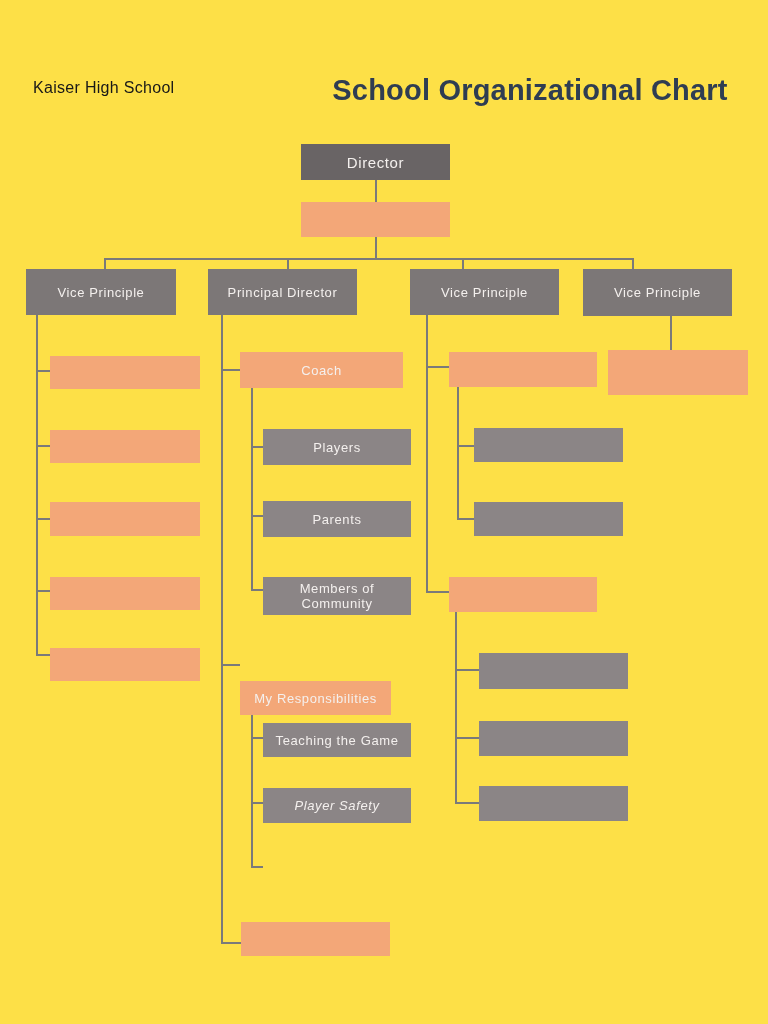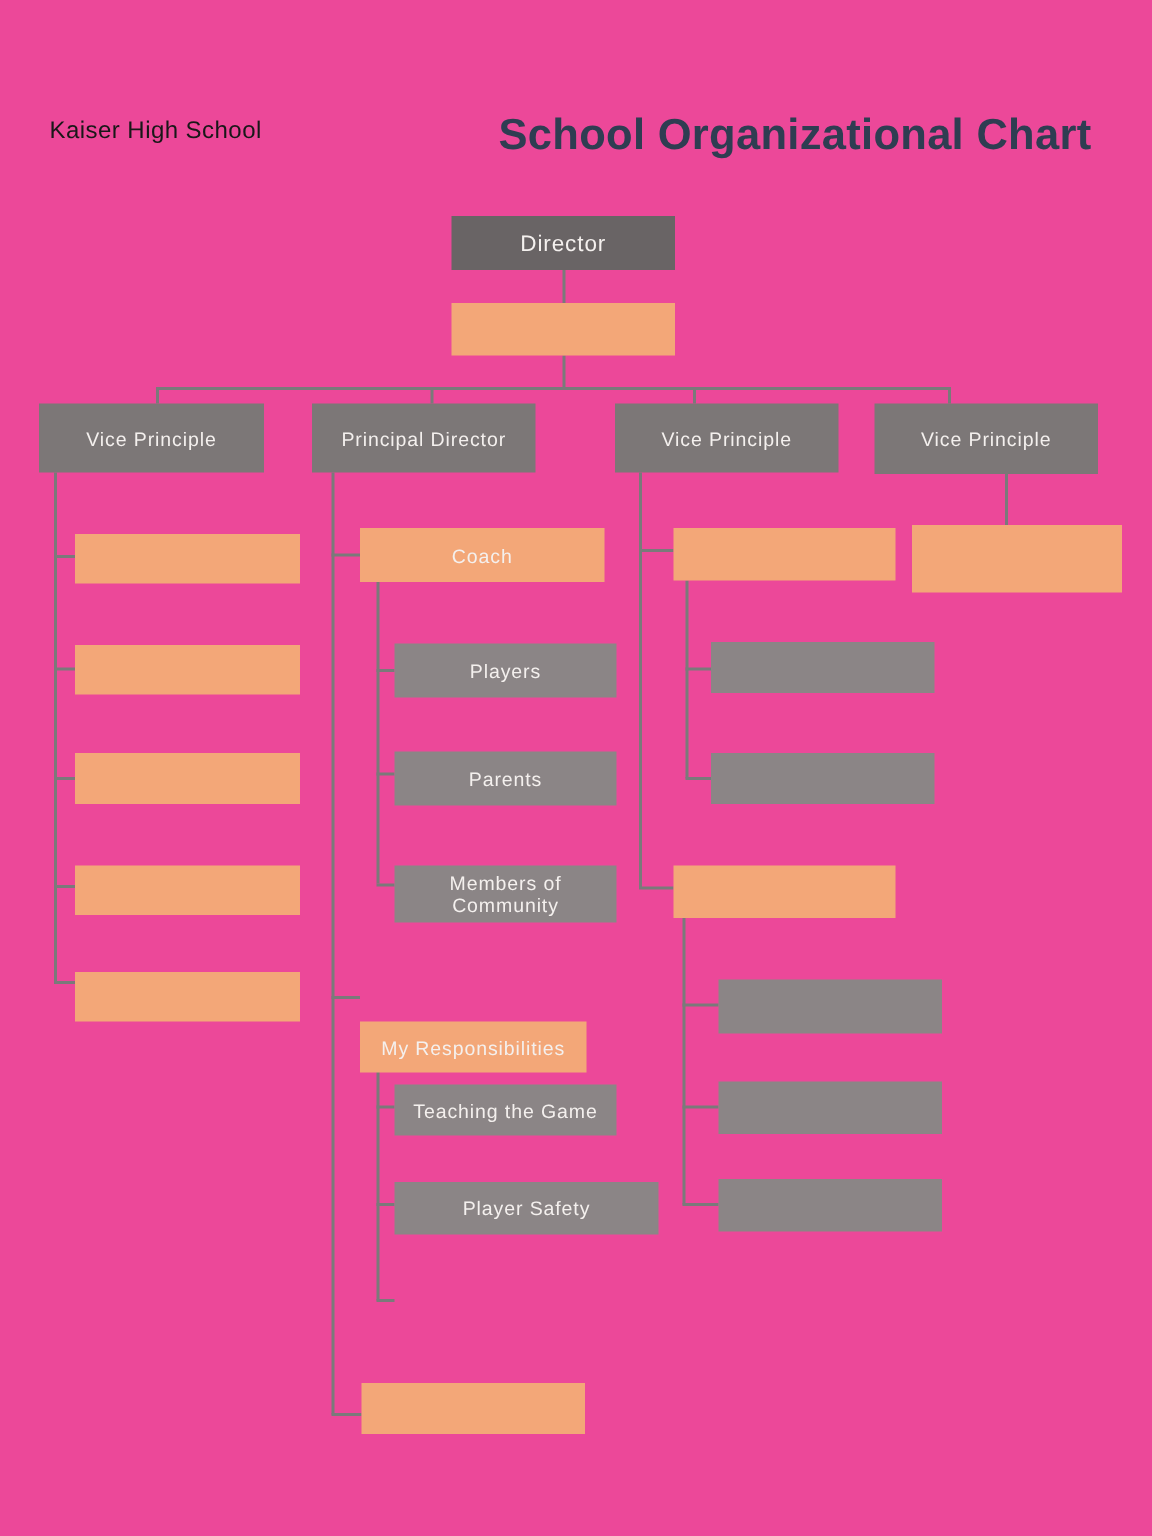--- a/index.html
+++ b/index.html
@@ -1,17 +1,17 @@
 <!DOCTYPE html>
 <html><head>
 <meta charset="utf-8">
 <style>
   html,body{margin:0;padding:0;background:#ffffff;}
   .page{
-    position:relative;width:768px;height:1024px;background:#ec4899;overflow:hidden;
+    position:relative;width:768px;height:1024px;background:#fde047;overflow:hidden;
     font-family:"Liberation Sans", sans-serif;
   }
   .school-name{
     position:absolute;left:33px;top:79px;font-size:16px;font-weight:500;
     color:#181818;letter-spacing:0.3px;
   }
   .chart-title{
     position:absolute;left:312px;top:74px;width:436px;text-align:center;
     font-size:29px;font-weight:700;color:#2f3d52;letter-spacing:0.2px;
   }
@@ -111,21 +111,21 @@
   </div>
   <div class="node g3" style="left:263px;top:577px;width:148px;height:38px;justify-content:center;">
     <span>Members of Community</span>
   </div>
   <div class="node or" style="left:240px;top:670px;width:151px;height:34px;margin-top:11px;">
     <span>My Responsibilities</span>
   </div>
   <div class="node g3" style="left:263px;top:723px;width:148px;height:34px;">
     <span>Teaching the Game</span>
   </div>
-  <div class="node g3" style="left:263px;top:788px;width:176px;height:35px;">
+  <div class="node g3" style="left:263px;top:788px;width:148px;height:35px;font-style:italic;">
     <span>Player Safety</span>
   </div>
   <div class="node or" style="left:241px;top:922px;width:149px;height:34px;"></div>
 
   <div class="node or" style="left:449px;top:352px;width:148px;height:35px;"></div>
   <div class="node g3" style="left:474px;top:428px;width:149px;height:34px;"></div>
   <div class="node g3" style="left:474px;top:502px;width:149px;height:34px;"></div>
   <div class="node or" style="left:449px;top:577px;width:148px;height:35px;"></div>
   <div class="node g3" style="left:479px;top:653px;width:149px;height:36px;"></div>
   <div class="node g3" style="left:479px;top:721px;width:149px;height:35px;"></div>

